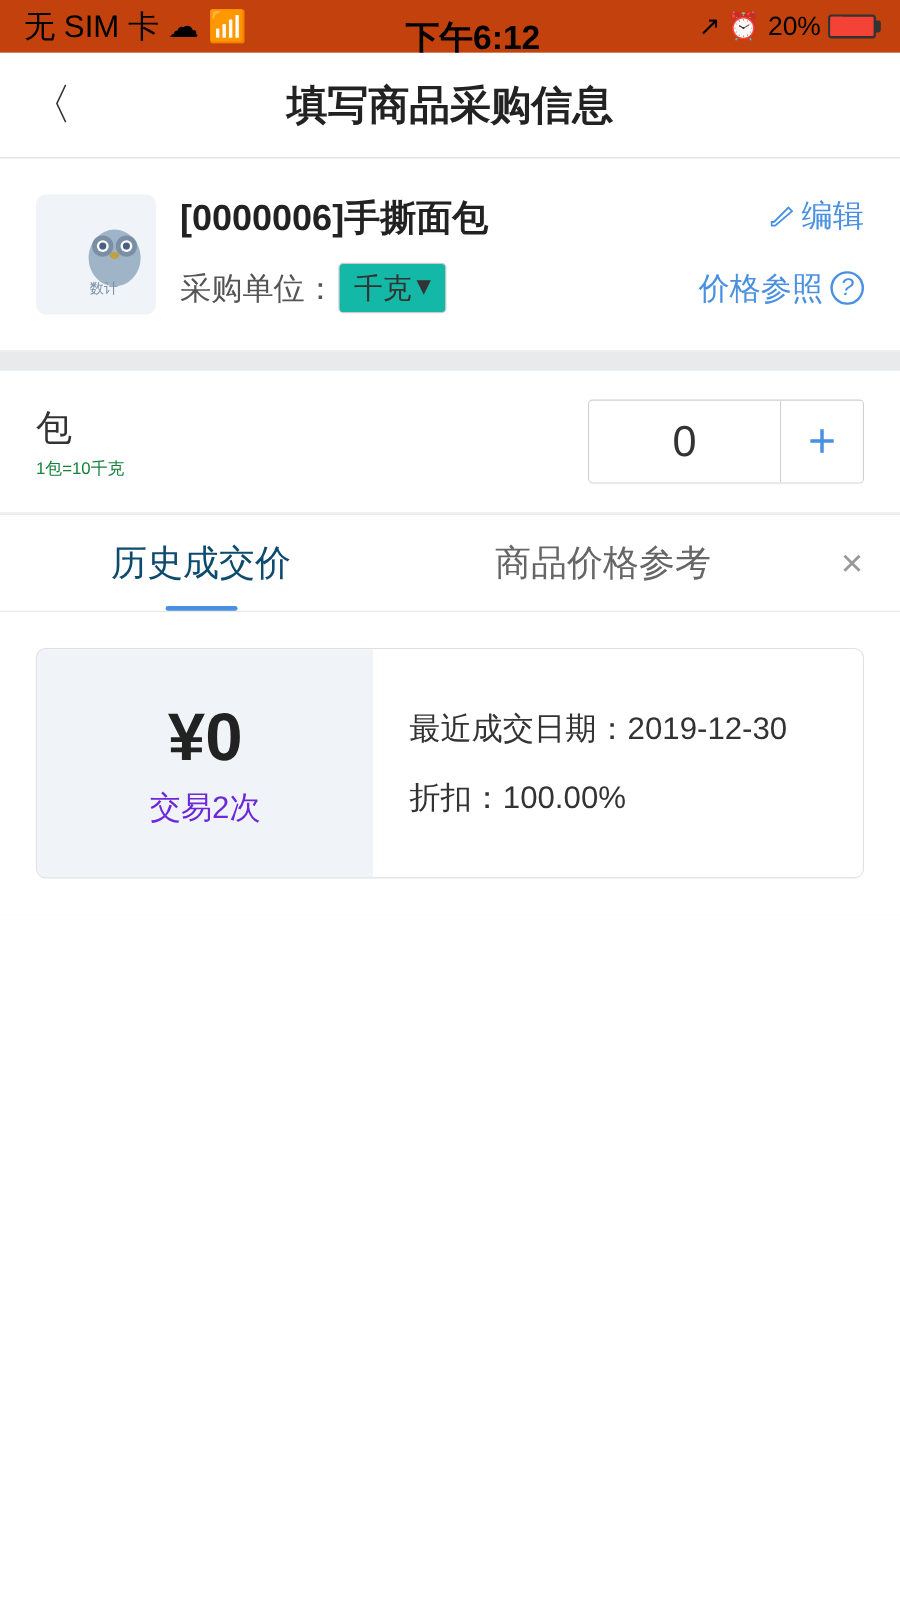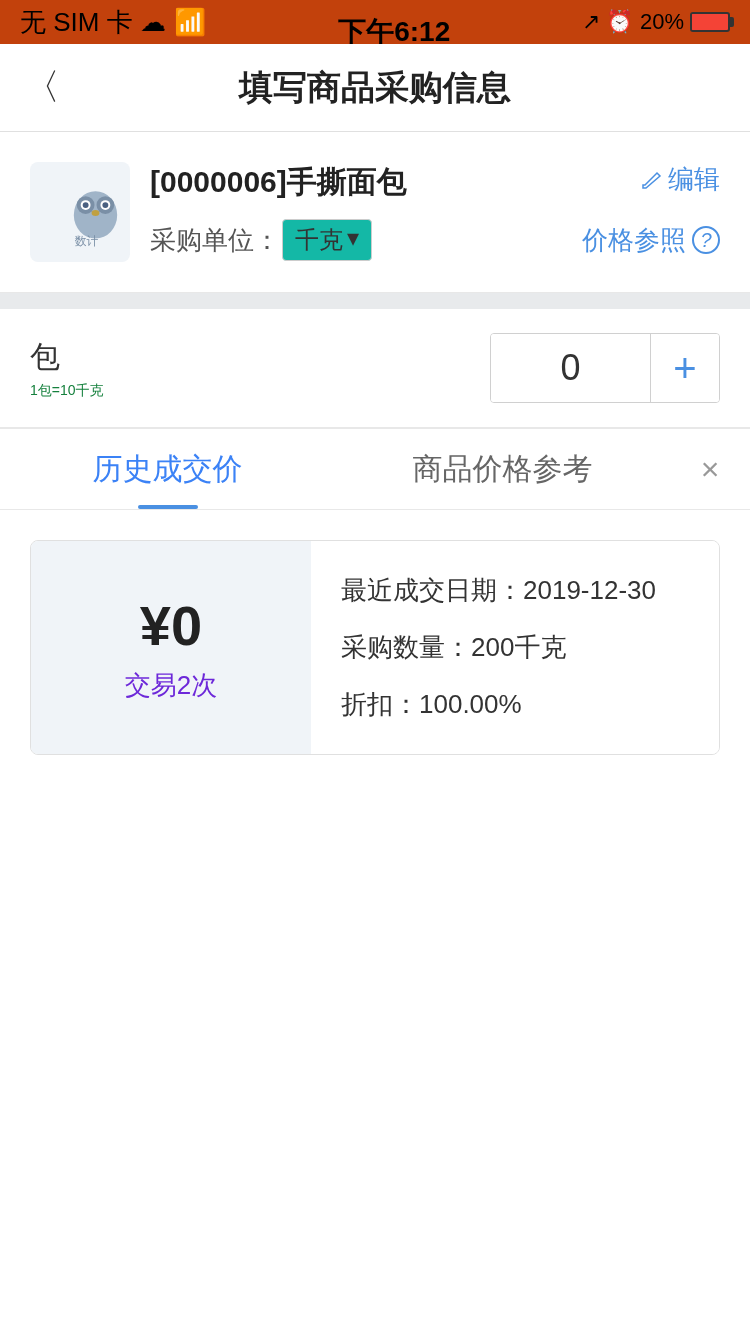--- a/index.html
+++ b/index.html
@@ -250,21 +250,21 @@
       height: 80px;
       display: flex;
       align-items: center;
       justify-content: center;
       font-size: 30px;
       color: #666;
       cursor: pointer;
       position: relative;
     }
     .tab-item.active {
-      color: #3b82f6;
+      color: #0c4a6e;
     }
     .tab-item.active::after {
       content: '';
       position: absolute;
       bottom: 0;
       left: 50%;
       transform: translateX(-50%);
       width: 60px;
       height: 4px;
       background: #4a90e2;
@@ -430,23 +430,20 @@
         <span class="history-price">
           <span>¥</span><span>0</span>
         </span>
         <span class="history-trades">交易2次</span>
       </div>
       <div class="history-detail-section">
         <div class="history-detail-row">
           <span>最近成交日期：</span><span>2019-12-30</span>
         </div>
         <div class="history-detail-row">
-          <span>采购数量：</span><span>200千克</span>
-        </div>
-        <div class="history-detail-row">
           <span>折扣：</span><span>100.00%</span>
         </div>
       </div>
     </div>
   </div>
 </div>
 
 <div class="bottom-space"></div>
 
 </body></html>

